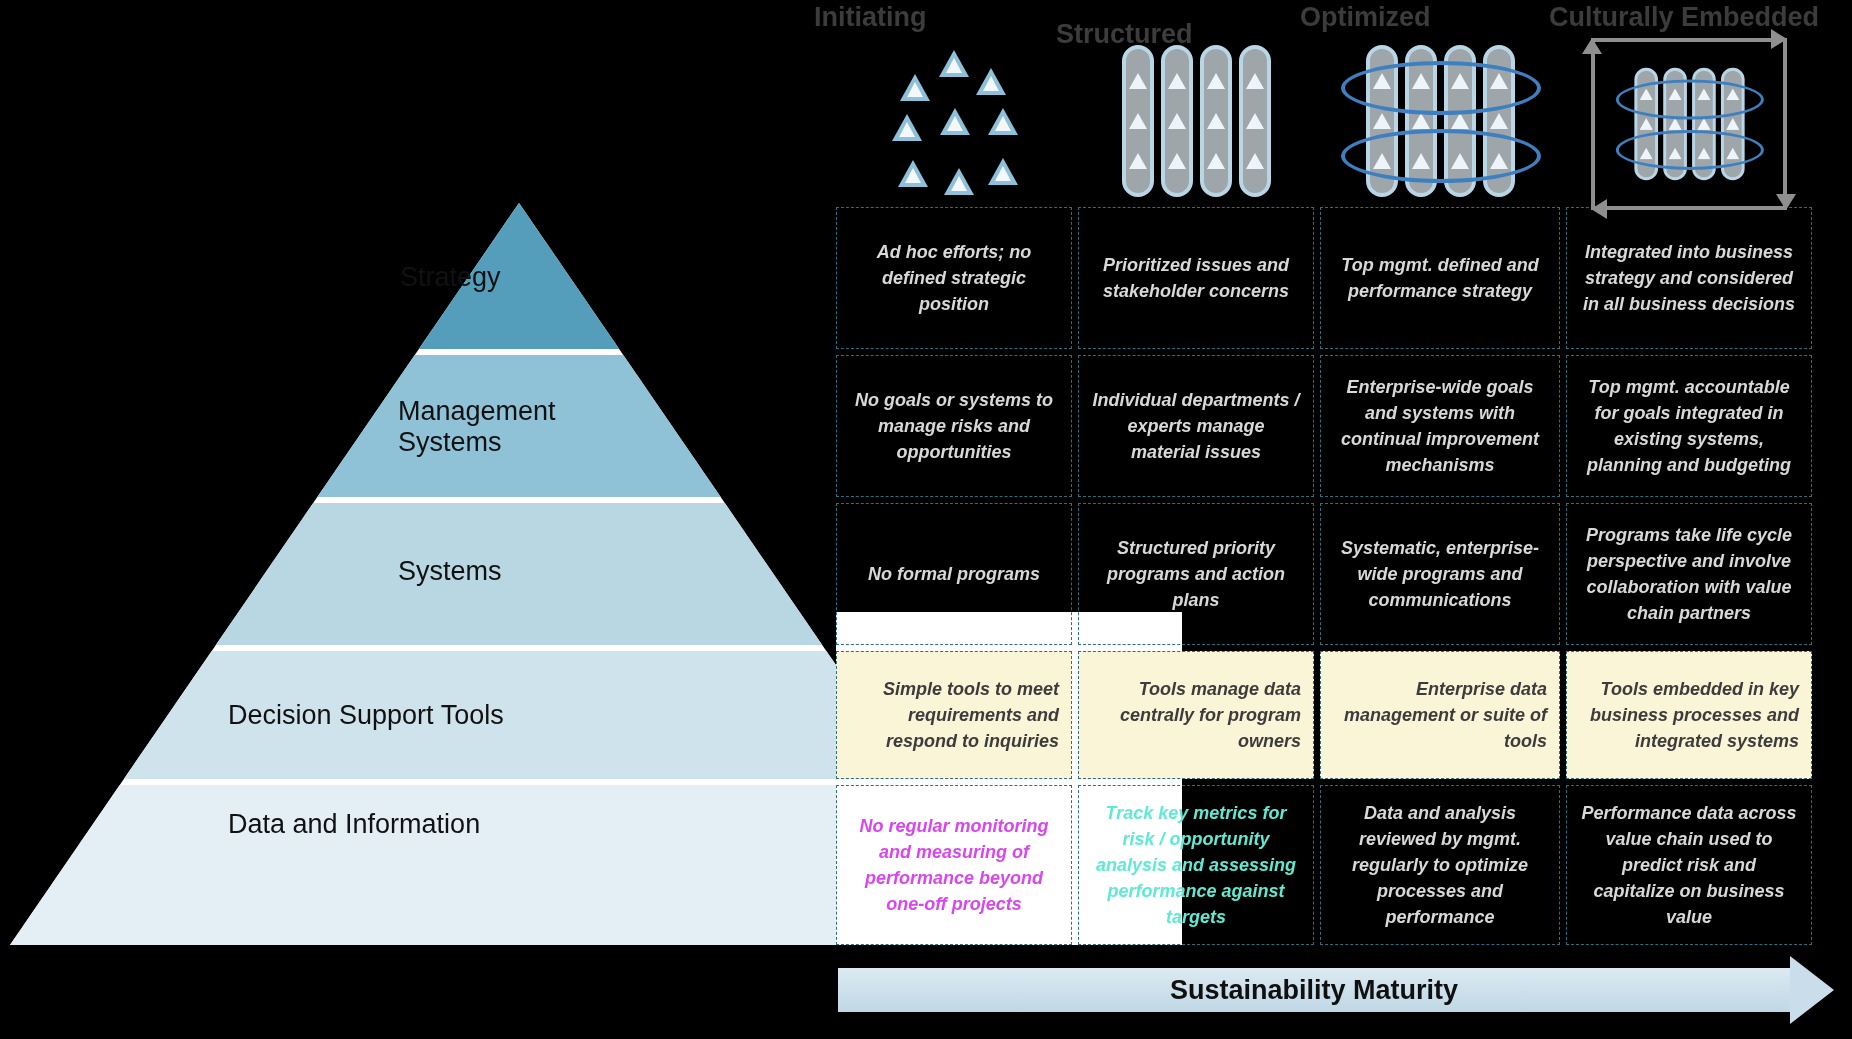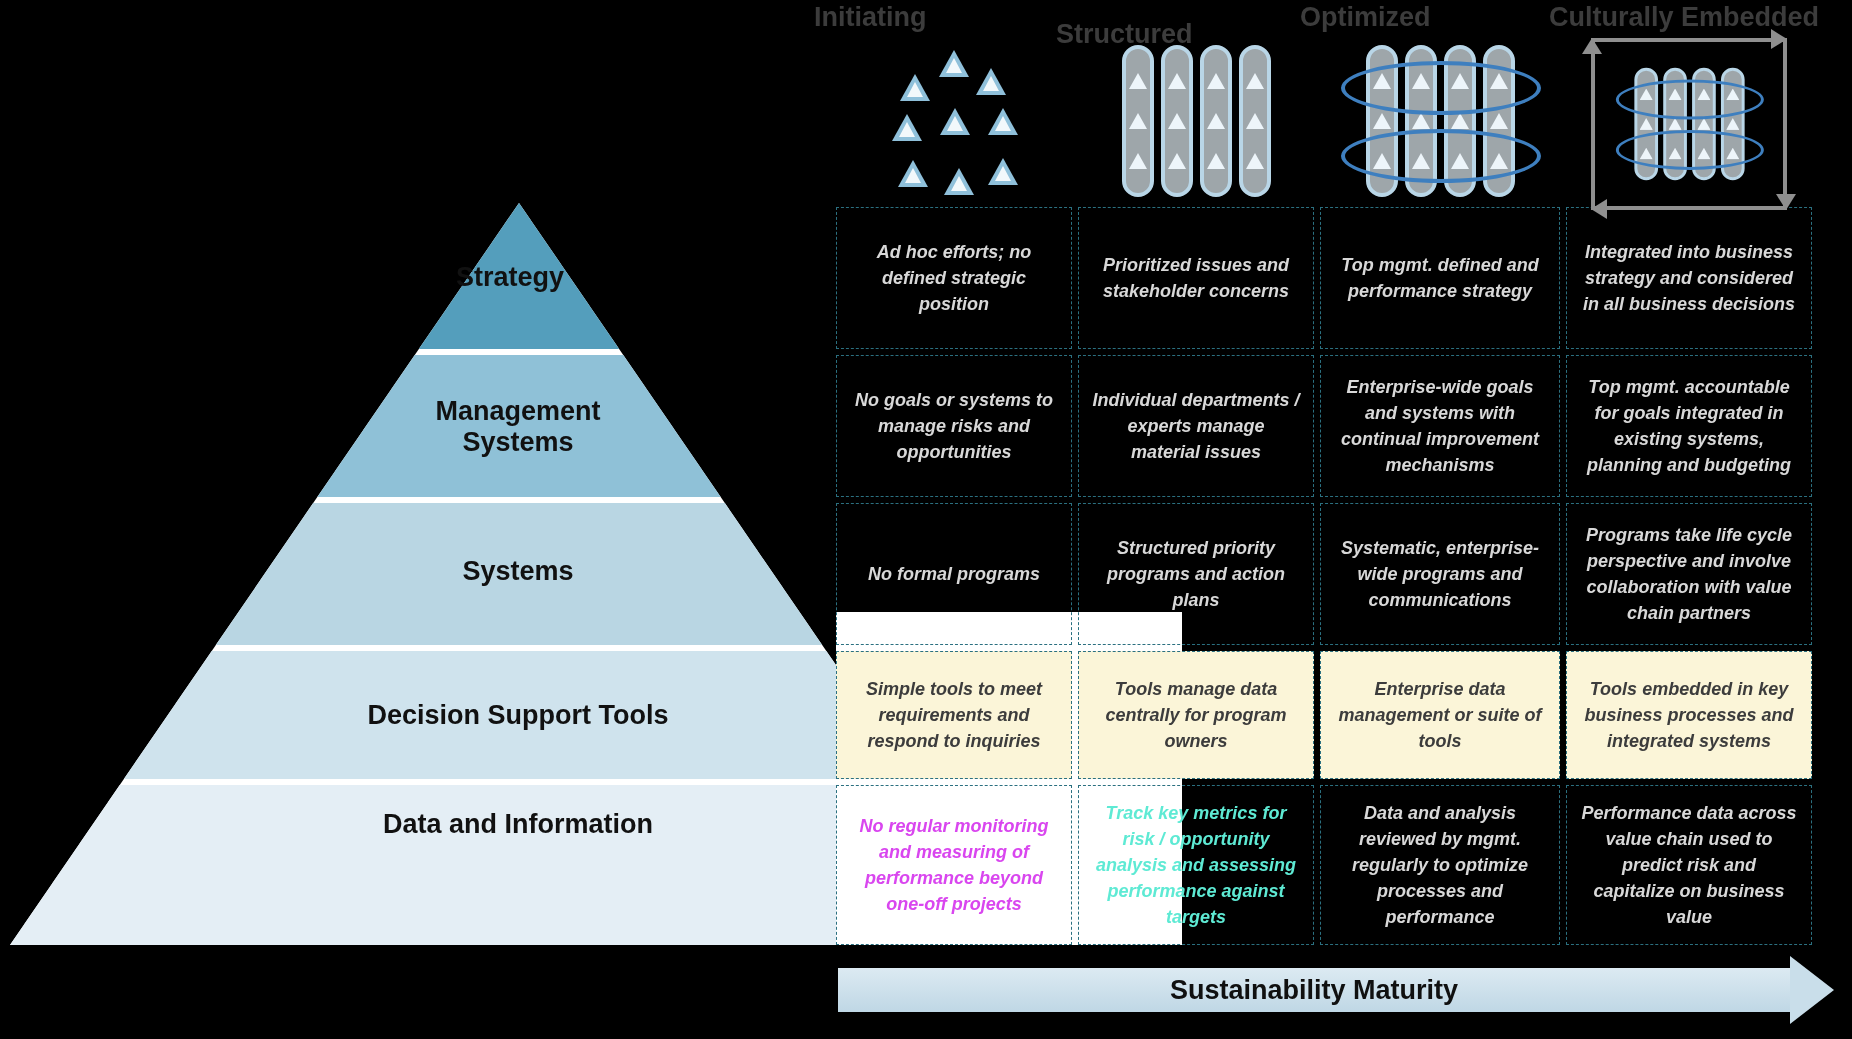--- a/index.html
+++ b/index.html
@@ -15,22 +15,22 @@
     background:#ffffff;
   }
   .band { position:absolute; left:0; width:100%; }
   .band-1 { top:0;     height:146px; background:#549EBC; }
   .band-2 { top:152px; height:142px; background:#8FC1D7; }
   .band-3 { top:300px; height:142px; background:#B9D6E3; }
   .band-4 { top:448px; height:128px; background:#CFE3ED; }
   .band-5 { top:582px; height:160px; background:#E4EEF5; }
 
   .pyr-label {
-    position:absolute; z-index:6; color:#111; font-weight:bold;
-    font-size:27px; text-align:center; line-height:1.15;
+    position:absolute; z-index:6; color:#111; font-weight:normal;
+    font-size:27px; line-height:1.15;
   }
   .pl-1 { left:400px; top:262px; width:220px; }
   .pl-2 { left:398px; top:396px; width:240px; }
   .pl-3 { left:398px; top:556px; width:240px; }
   .pl-4 { left:228px; top:700px; width:580px; }
   .pl-5 { left:228px; top:809px; width:580px; }
 
   
   .white-panel { position:absolute; left:836px; top:612px; width:346px; height:333px; background:#ffffff; z-index:2; }
 
@@ -51,21 +51,21 @@
   }
   .c1 { left:836px;  width:236px; }
   .c2 { left:1078px; width:236px;font-style:italic; }
   .c3 { left:1320px; width:240px; }
   .c4 { left:1566px; width:246px; }
   .r1 { top:207px; height:142px; }
   .r2 { top:355px; height:142px; }
   .r3 { top:503px; height:142px; }
   .r4 { top:651px; height:128px; }
   .r5 { top:785px; height:160px; }
-  .cell.cream { background:#FBF5D8; color:#3C3C3C; }
+  .cell.cream { background:#FBF5D8; color:#3C3C3C;text-align:right; }
   .cell.on-white { color:#d946ef; }
   .cell.half-white { color:#5eead4; }
 
   
   .icon-box { position:absolute; z-index:4; }
 
   
   .tri { position:absolute; width:30px; height:27px; }
   .tri .t-outer { position:absolute; left:0; top:0; width:100%; height:100%;
     clip-path:polygon(50% 0,100% 100%,0 100%); background:#8FC0DA; }

